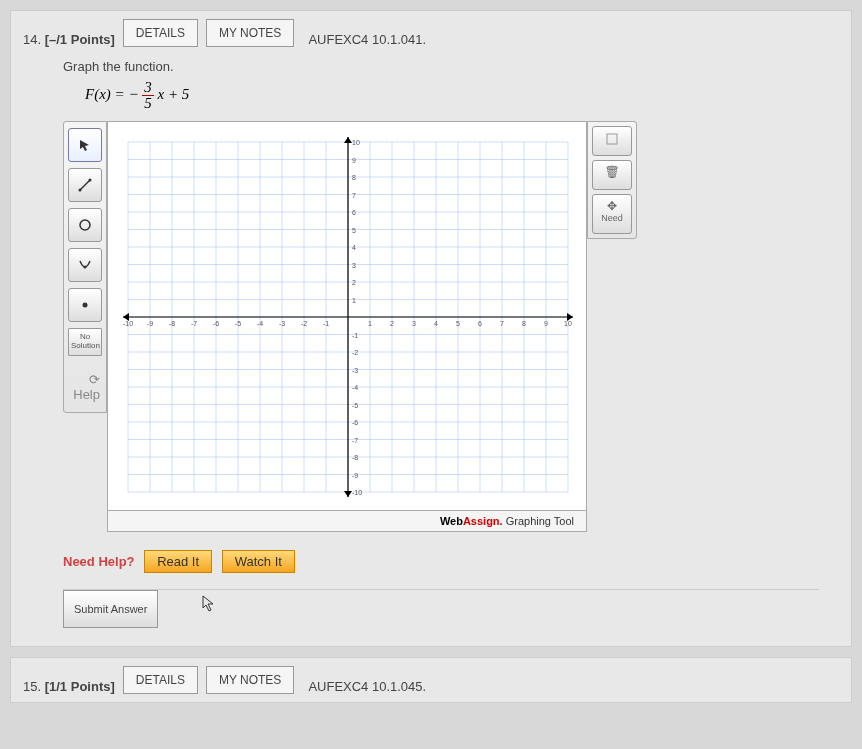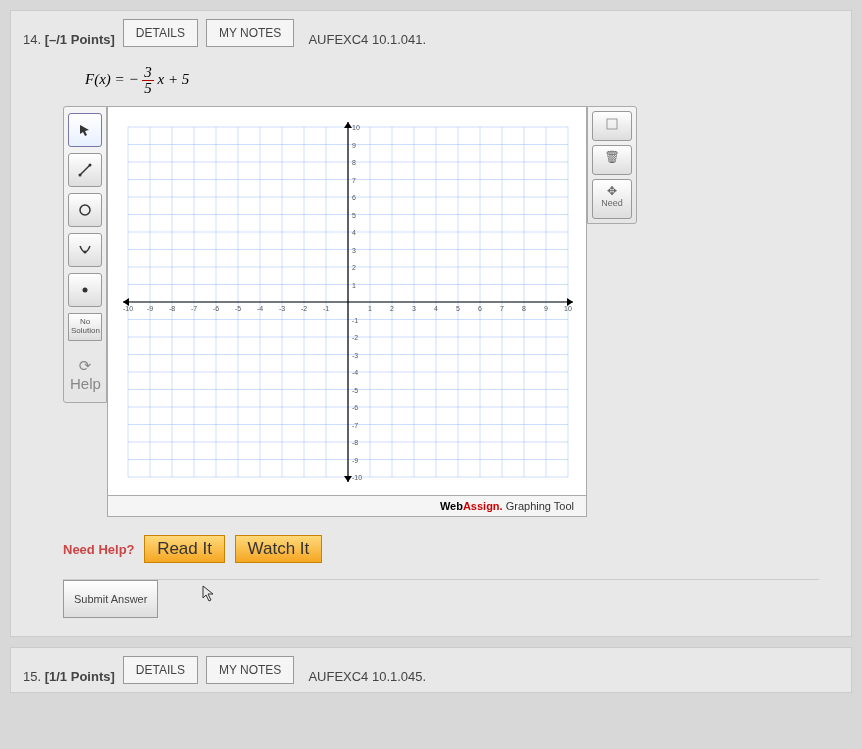--- a/index.html
+++ b/index.html
@@ -62,21 +62,21 @@
     display:flex; align-items:center; justify-content:center;
     cursor:pointer;
     font-size:14px;
   }
   .tool-btn.selected { background: linear-gradient(#fff,#e8f0ff); border-color:#77a;}
   .no-sol-btn {
     width:34px; padding:4px 2px; font-size:8px; line-height:1.1;
     border:1px solid #999; background:linear-gradient(#fff,#ddd);
     border-radius:1px; text-align:center; cursor:pointer; color:#555;
   }
-  .help-icon { width:34px; padding:4px 2px; font-size:15px; text-align:center; color:#888; cursor:pointer; margin-top:auto;}
+  .help-icon { width:34px; padding:4px 2px; font-size:13px; text-align:right; color:#888; cursor:pointer; margin-top:auto;}
   .canvas-wrap {
     border:1px solid #aaa; background:#fff; position:relative;
     width:480px; height:390px;
   }
   .side-tools {
     display:flex; flex-direction:column; gap:4px; padding:4px; border:1px solid #aaa;
     background:linear-gradient(#f5f5f5,#e5e5e5); border-radius:0 3px 3px 0;
   }
   .side-btn {
     width:40px; padding:4px 2px; font-size:9px; text-align:center;
@@ -88,21 +88,21 @@
     border:1px solid #aaa; border-radius:3px;
     padding:10px 12px; width:210px; margin-left:10px;
     font-size:12px; color:#555;
   }
   .layers-panel .title { font-weight:bold; color:#333; margin-bottom:8px; display:flex; justify-content:space-between;}
   .layers-panel .collapse { cursor:pointer; color:#666;}
   .tool-footer { font-size:11px; text-align:right; padding:4px 12px; color:#333; border:1px solid #aaa; border-top:none; background:#f5f5f5;}
   .tool-footer b { color:#000;} .tool-footer .assign{color:#c00;}
   .need-help { margin:18px 0 10px; color:#c44; font-weight:bold;}
   .help-btn {
-    display:inline-block; padding:3px 12px; font-size:17px;
+    display:inline-block; padding:3px 12px; font-size:13px;
     background: linear-gradient(#ffd97a,#f5a623);
     border:1px solid #c88400; color:#333; cursor:pointer; margin-left:6px;
     font-weight:normal;
   }
   .submit-bar { border-top:1px solid #ccc; margin-top:16px; padding-top:0;}
   .submit-btn { border:1px solid #999; background:linear-gradient(#fff,#ddd); padding:12px 10px; font-size:11px; cursor:pointer; color:#444;}
   .cursor-arrow { position:relative; display:inline-block; }
   svg.grid { display:block; }
 </style>
 </head>
@@ -110,20 +110,21 @@
 
 <div class="question-block">
   <div class="q-header">
     <span class="q-num"><span>14.</span> <b>[–/1 Points]</b></span>
     <button class="btn-outline">DETAILS</button>
     <button class="btn-outline">MY NOTES</button>
     <span class="q-code">AUFEXC4 10.1.041.</span>
   </div>
 
   <div class="q-body">
+    <div class="instruction">Graph the function.</div>
     <div class="formula">
       <span>F(x) = </span><span>−</span>
       <span class="frac"><span class="num">3</span><span class="den">5</span></span>
       <span>x + 5</span>
     </div>
 
     <div class="graph-area">
       <div class="tool-panel">
         <div class="tool-btn selected">
             <svg width="14" height="14">

